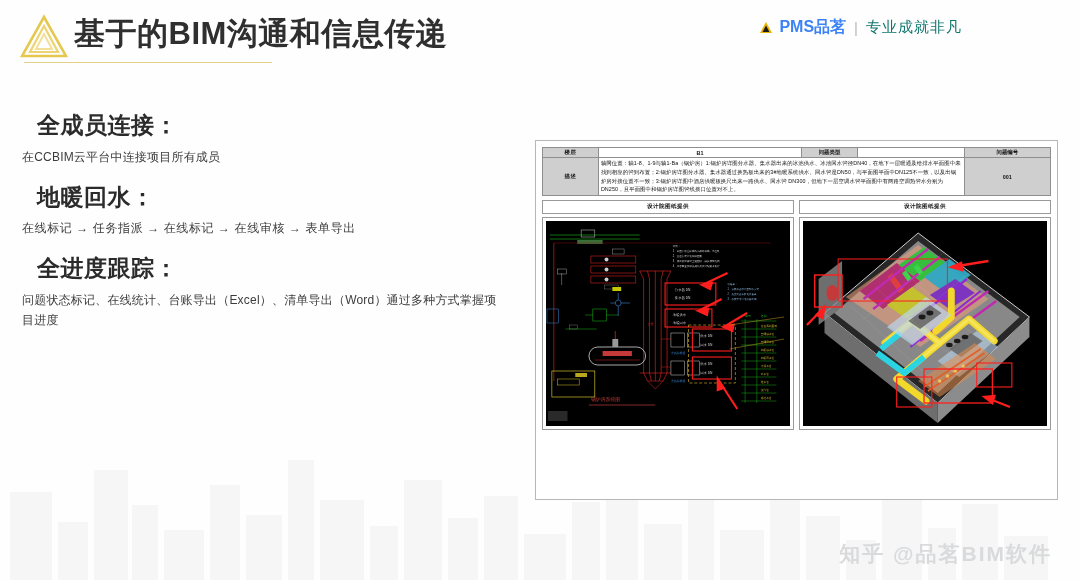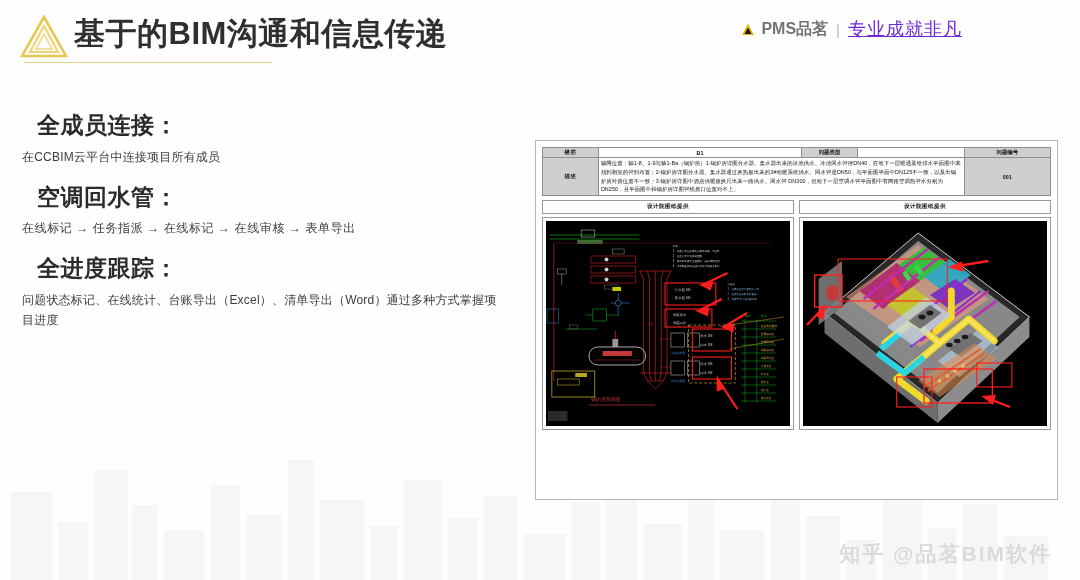--- a/index.html
+++ b/index.html
@@ -57,34 +57,33 @@
     right: 32px; top: 17px;
     display: flex;
     align-items: center;
     gap: 6px;
     white-space: nowrap;
   }
   .brand-mark { width: 14px; height: 13px; display: block; }
   .brand-name {
     font-size: 16px;
     font-weight: bold;
-    color: #737373;
+    color: #3b82f6;
     letter-spacing: 0px;
   }
   .brand-sep {
     color: #b9b9b9;
     font-size: 15px;
     margin: 0 2px;
     font-weight: normal;
   }
   .brand-tag {
-    font-size: 18px;
-    color: #6d28d9;
+    font-size: 15px;
+    color: #0f766e;
     letter-spacing: 1px;
-    text-decoration: underline;
   }
 
   
   .left-col {
     position: absolute;
     left: 22px; top: 108px;
     width: 480px;
   }
   .sec { margin-bottom: 13px; }
   .sec-title {
@@ -264,21 +263,21 @@
   </div>
 
   <div class="left-col">
 
     <div class="sec">
       <div class="sec-title">全成员连接：</div>
       <div class="sec-body">在CCBIM云平台中连接项目所有成员</div>
     </div>
 
     <div class="sec">
-      <div class="sec-title">空调回水管：</div>
+      <div class="sec-title">地暖回水：</div>
       <div class="sec-body flow">在线标记 → 任务指派 → 在线标记 → 在线审核 → 表单导出</div>
     </div>
 
 
     <div class="sec">
       <div class="sec-title">全进度跟踪：</div>
       <div class="sec-body">问题状态标记、在线统计、台账导出（Excel）、清单导出（Word）通过多种方式掌握项目进度</div>
     </div>
   </div>
 

